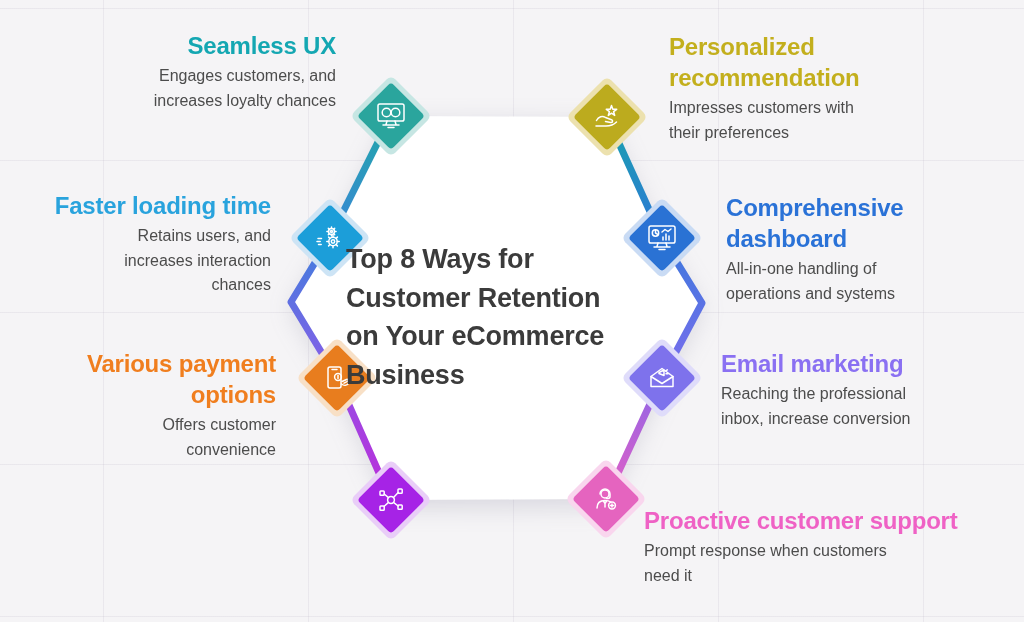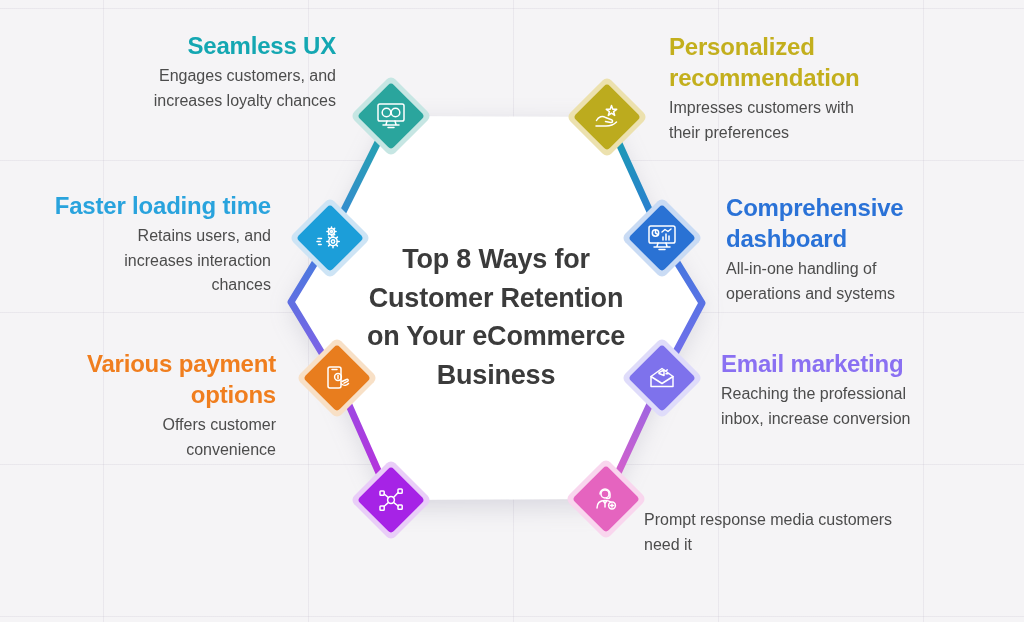--- a/index.html
+++ b/index.html
@@ -23,21 +23,21 @@
   .label h3{
     margin:0;font-size:24px;line-height:31px;font-weight:700;
     letter-spacing:-0.2px;white-space:pre-line;
   }
   .label p{
     margin:3px 0 0;font-size:16px;line-height:24.5px;font-weight:400;
     color:#4c4c4c;white-space:pre-line;
   }
   .label.align-r{text-align:right;}
   .title{
-    position:absolute;left:346px;top:240px;width:300px;text-align:center;
+    position:absolute;left:346px;top:240px;width:300px;
     font-size:27px;line-height:38.5px;font-weight:700;white-space:pre-line;
     letter-spacing:-0.2px;
   }
   .ic{stroke:#fff;fill:none;stroke-width:1.5;stroke-linecap:round;stroke-linejoin:round;}
 </style>
 </head>
 <body>
 
 <div class="stage">
 
@@ -237,17 +237,18 @@
   <div class="label" style="left:721px;top:348px;">
     <h3 style="color: rgb(138, 112, 242);">Email marketing</h3>
     <p>Reaching the professional
 inbox, increase conversion</p>
   </div>
 
   <div class="label align-r" style="left:36px;top:504px;">
   </div>
 
   <div class="label" style="left:644px;top:505px;">
-    <p>Prompt response media customers
+    <h3 style="color: rgb(239, 98, 197);">Proactive customer support</h3>
+    <p>Prompt response when customers
 need it</p>
   </div>
 
 </div>
 
 </body></html>

